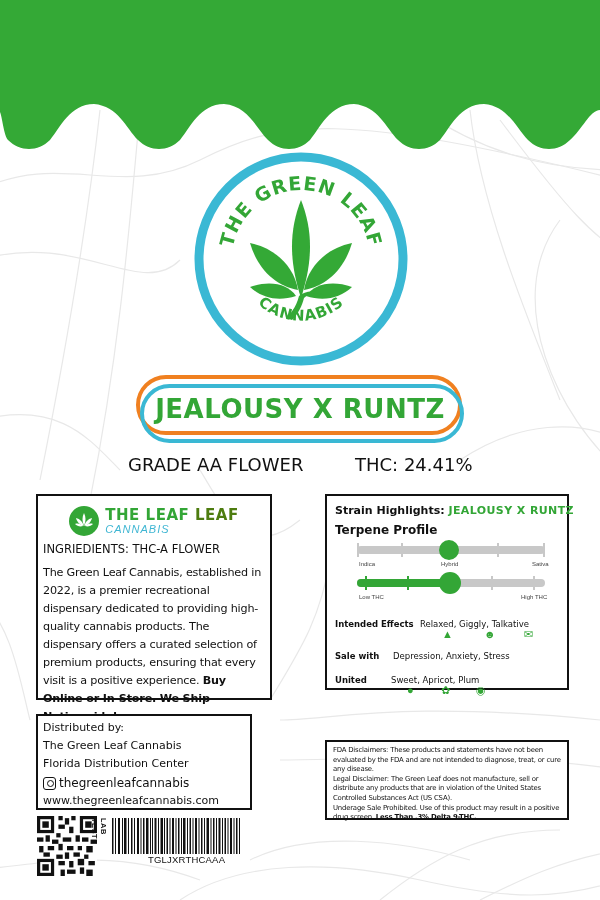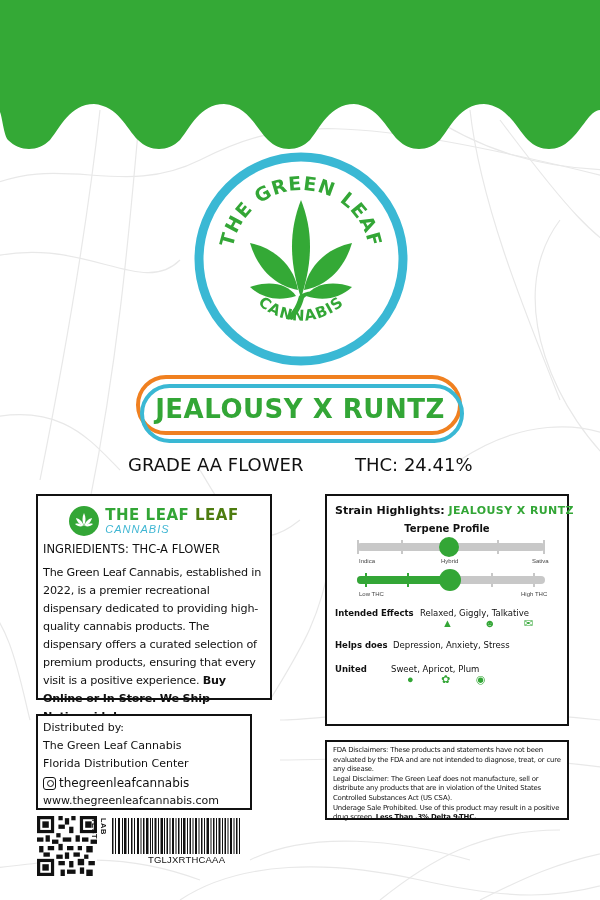--- a/index.html
+++ b/index.html
@@ -35,24 +35,24 @@
   .ingredients { font-size: 11.5px; margin-top: 2px; font-family: "DejaVu Sans", sans-serif; }
   .about-text { font-size: 11.2px; line-height: 18px; margin-top: 8px; font-family: "DejaVu Sans", sans-serif; letter-spacing: -0.2px; }
   .about-text b { font-weight: bold; }
 
   .box-dist { left: 36px; top: 714px; width: 216px; height: 96px; padding: 3px 5px; font-size: 11px; line-height: 18px; font-family: "DejaVu Sans", sans-serif; }
   .insta-row { display: flex; align-items: center; gap: 3px; margin-top: 1px; }
   .insta-icon { width: 13px; height: 13px; border: 1.5px solid #111; border-radius: 3px; position: relative; display: inline-block; }
   .insta-icon::after { content: ""; position: absolute; left: 2.5px; top: 2.5px; width: 5px; height: 5px; border: 1.3px solid #111; border-radius: 50%; }
   .insta-handle { font-size: 12px; }
 
-  .box-strain { left: 325px; top: 494px; width: 244px; height: 232px; padding: 8px 8px; }
+  .box-strain { left: 325px; top: 494px; width: 244px; height: 196px; padding: 8px 8px; }
   .strain-head { font-size: 11px; font-weight: bold; font-family: "DejaVu Sans", sans-serif; white-space: nowrap; }
   .strain-head .g { color: #33a636; letter-spacing: 0.4px; }
-  .sec-label { font-size: 10px; font-weight: bold; margin-top: 6px; font-family: "DejaVu Sans", sans-serif; text-align: center; }
+  .sec-label { font-size: 12px; font-weight: bold; margin-top: 6px; font-family: "DejaVu Sans", sans-serif; }
   .slider { position: relative; height: 20px; margin: 3px 0 0 0; width: 210px; margin-left: 22px; }
   .track { position: absolute; left: 0; top: 6px; width: 188px; height: 8px; border-radius: 4px; background: #c8c8c8; }
   .fill { position: absolute; left: 0; top: 6px; height: 8px; border-radius: 4px; background: #33a636; }
   .tick { position: absolute; top: 3px; width: 2px; height: 14px; background: #c8c8c8; }
   .tick.on { background: #33a636; }
   .knob { position: absolute; top: 0px; width: 20px; height: 20px; border-radius: 50%; background: #33a636; }
   .slider-labels { position: relative; height: 10px; width: 210px; margin-left: 22px; font-size: 6px; color: #444; }
   .slider-labels span { position: absolute; top: 1px; }
 
   .row { display: flex; align-items: baseline; margin-top: 10px; font-family: "DejaVu Sans", sans-serif; }
@@ -208,32 +208,32 @@
     <div class="tick on" style="left:50px"></div>
     <div class="tick" style="left:134px"></div>
     <div class="tick" style="left:176px"></div>
     <div class="knob" style="left:82px;top:-1px;width:22px;height:22px"></div>
   </div>
   <div class="slider-labels">
     <span style="left:2px">Low THC</span>
     <span style="left:164px">High THC</span>
   </div>
 
-  <div class="row" style="margin-top:8px">
+  <div class="row" style="margin-top:16px">
     <span class="lbl" style="width:85px">Intended Effects</span>
     <span class="val">Relaxed, Giggly, Talkative</span>
   </div>
   <div class="icon-row">
     <span class="mini-icon" style="left:107px">▲</span>
     <span class="mini-icon" style="left:149px">☻</span>
     <span class="mini-icon" style="left:189px">✉</span>
   </div>
 
   <div class="row" style="margin-top:8px">
-    <span class="lbl" style="width:58px">Helps does</span>
+    <span class="lbl" style="width:58px">Sale with</span>
     <span class="val">Depression, Anxiety, Stress</span>
   </div>
 
   <div class="row" style="margin-top:14px">
     <span class="lbl" style="width:56px">United</span>
     <span class="val">Sweet, Apricot, Plum</span>
   </div>
   <div class="icon-row">
     <span class="mini-icon" style="left:72px">●</span>
     <span class="mini-icon" style="left:106px">✿</span>

